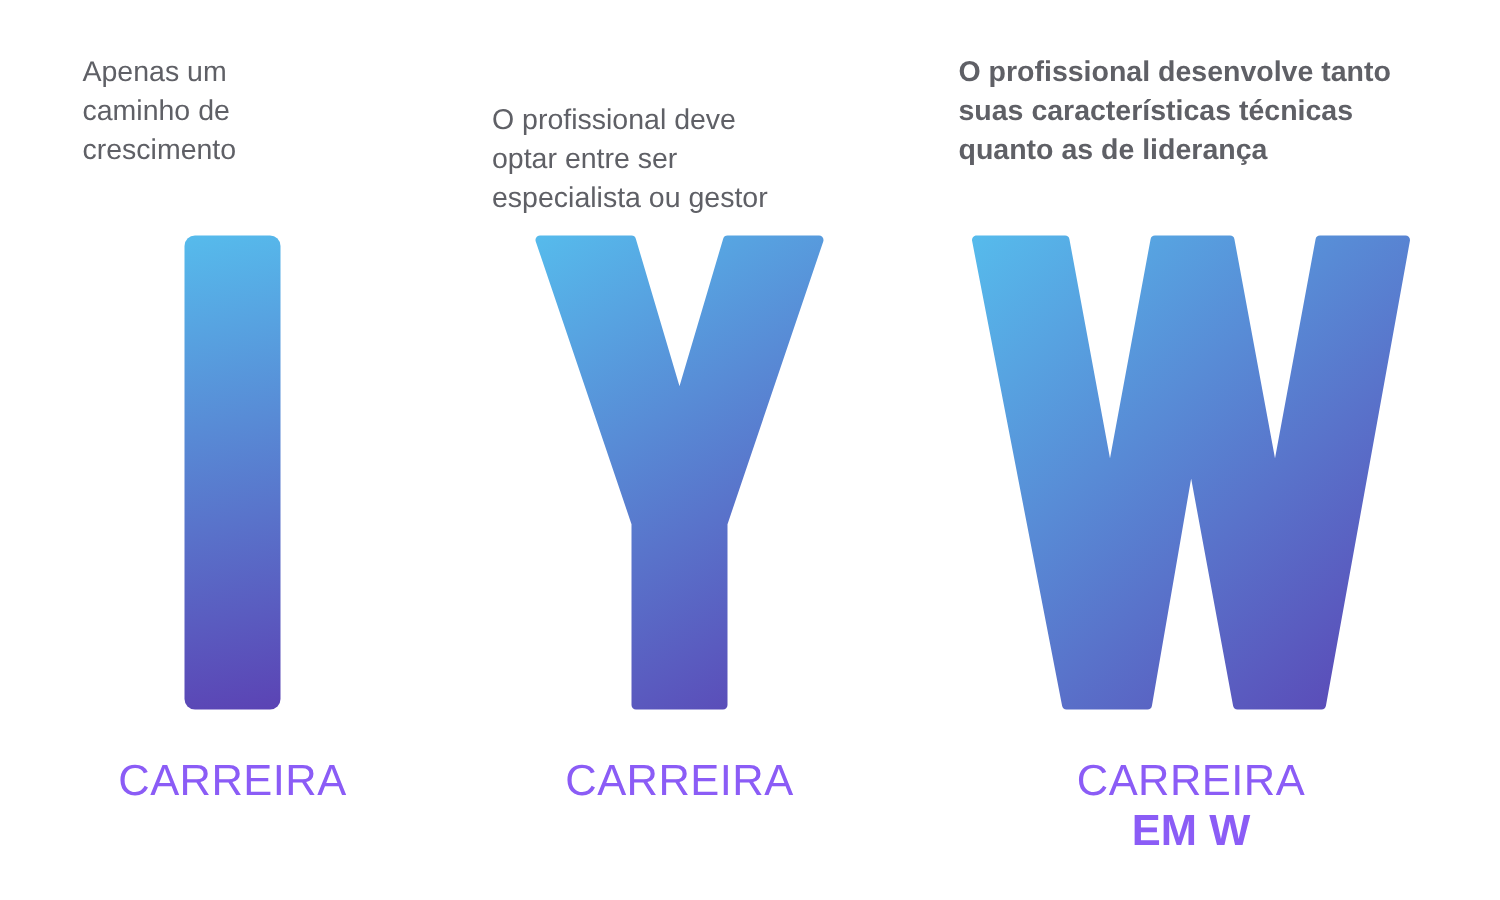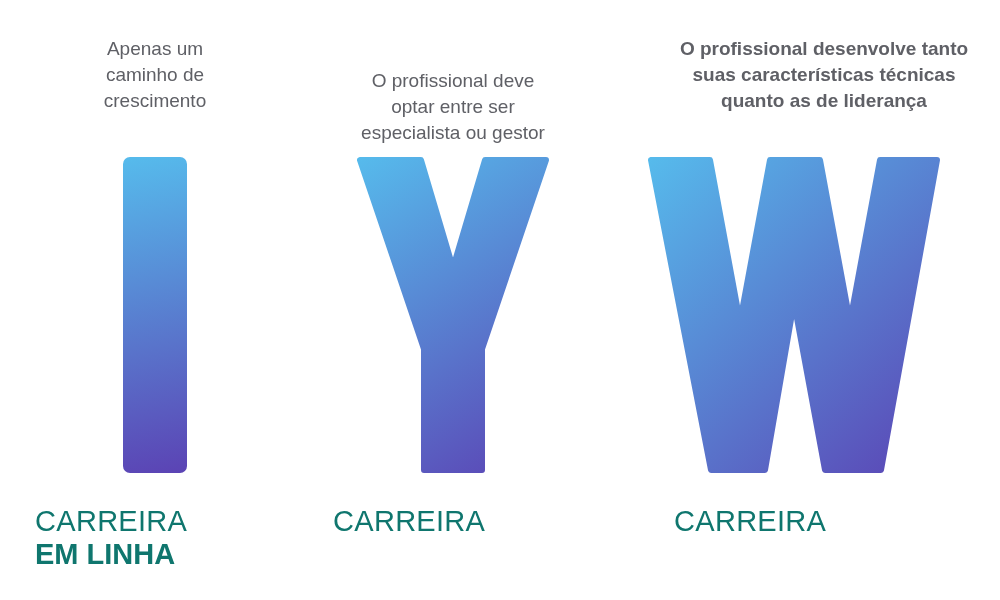--- a/index.html
+++ b/index.html
@@ -1,20 +1,20 @@
 <!DOCTYPE html>
 <html><head>
   <meta charset="utf-8">
   <style>
     html, body { margin: 0; padding: 0; background: #ffffff; }
     body { width: 1000px; height: 600px; position: relative; overflow: hidden;
            font-family: "Liberation Sans", "DejaVu Sans", sans-serif; }
-    .desc { position: absolute; text-align: center; color: #5f6066;
+    .desc { position: absolute; text-align: left; color: #5f6066;
             font-size: 19px; line-height: 26px; white-space: pre-line; }
-    .caption { position: absolute; text-align: left; color: #0f766e; width: 240px; }
+    .caption { position: absolute; text-align: center; color: #8b5cf6; width: 240px; }
     .caption .line1 { font-size: 29px; line-height: 32px; font-weight: 400; letter-spacing: 0.3px; }
     .caption .line2 { font-size: 29px; line-height: 34px; font-weight: 700; }
     svg.letters { position: absolute; left: 0; top: 0; }
   </style>
 </head>
 <body>
 
 <div class="desc" style="left:55px; top:36px; width:200px;">Apenas um
 caminho de
 crescimento</div>
@@ -49,20 +49,20 @@
     <path fill="url(#gY)" stroke="url(#gY)" stroke-width="6" stroke-linejoin="round" d="M360 160 L421 160 L453 268 L485 160 L546 160 L482 349 L482 470 L424 470 L424 349 Z"></path>
   </g>
 
   <g>
     <path fill="url(#gW)" stroke="url(#gW)" stroke-width="6" stroke-linejoin="round" d="M651 160 L710 160 L740 322 L770 160 L820 160 L850 322 L880 160 L937 160 L881 470 L825 470 L794 302 L765 470 L711 470 Z"></path>
   </g>
 </svg>
 
 <div class="caption" style="left:35px; top:505px;">
   <div class="line1">CARREIRA</div>
-  <div class="line2">EM LINHA</div>
 </div>
 <div class="caption" style="left:333px; top:505px;">
   <div class="line1">CARREIRA</div>
 </div>
 <div class="caption" style="left:674px; top:505px;">
   <div class="line1">CARREIRA</div>
+  <div class="line2">EM W</div>
 </div>
 
 </body></html>

